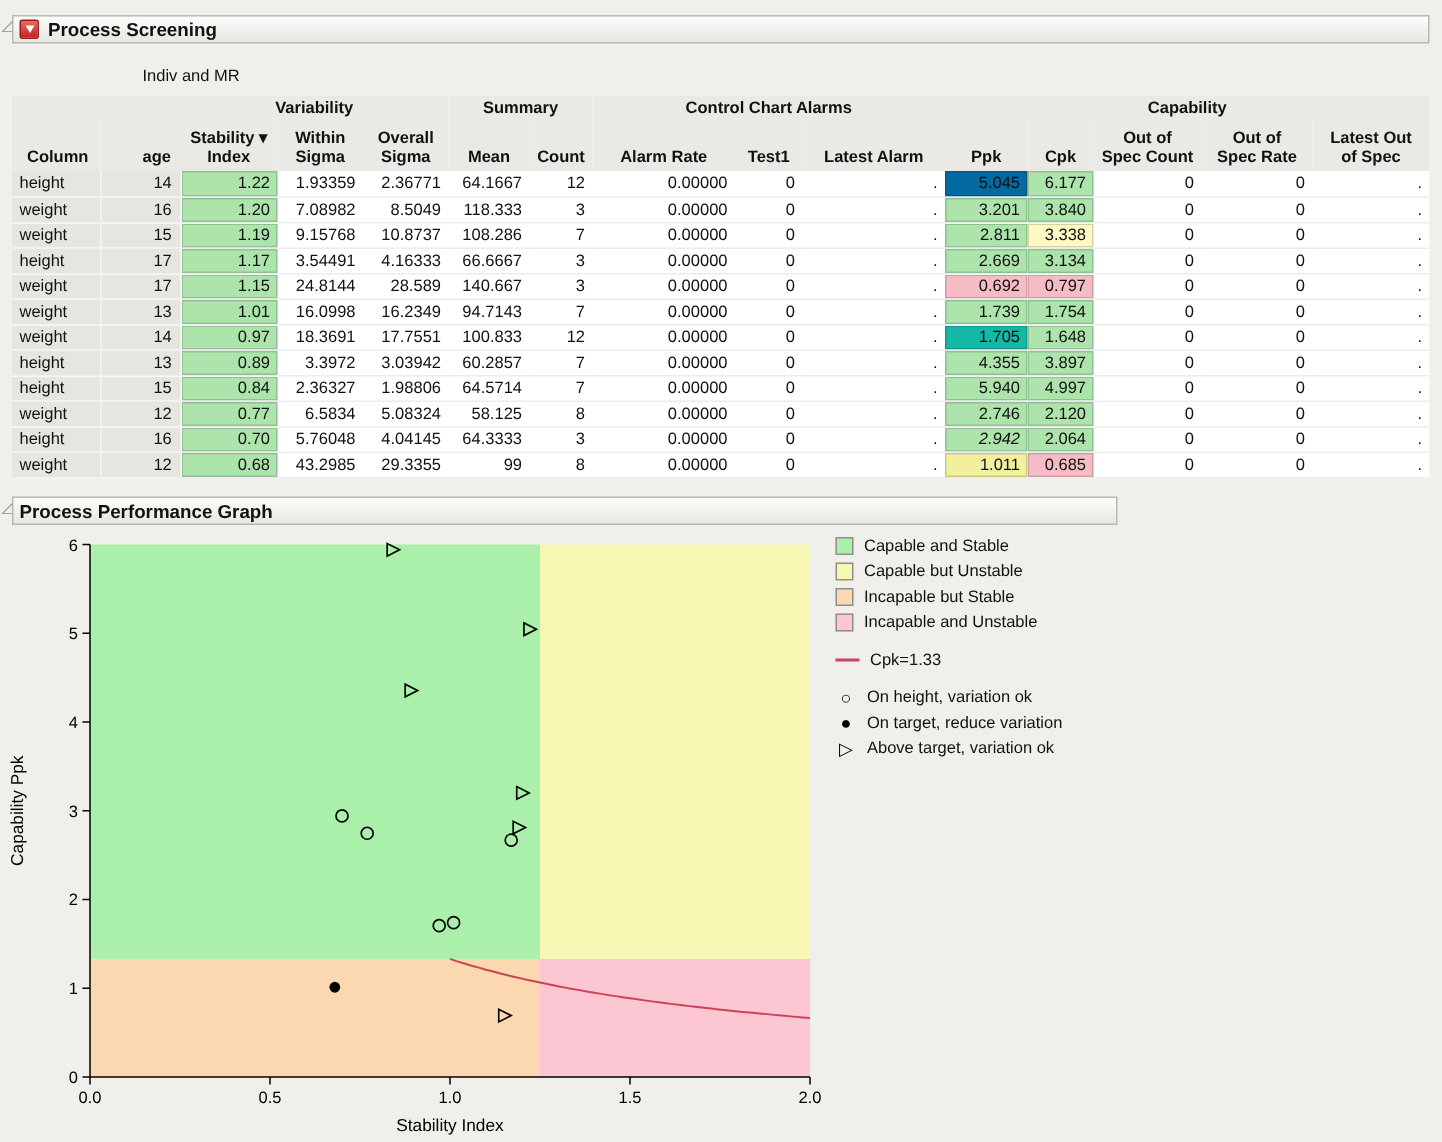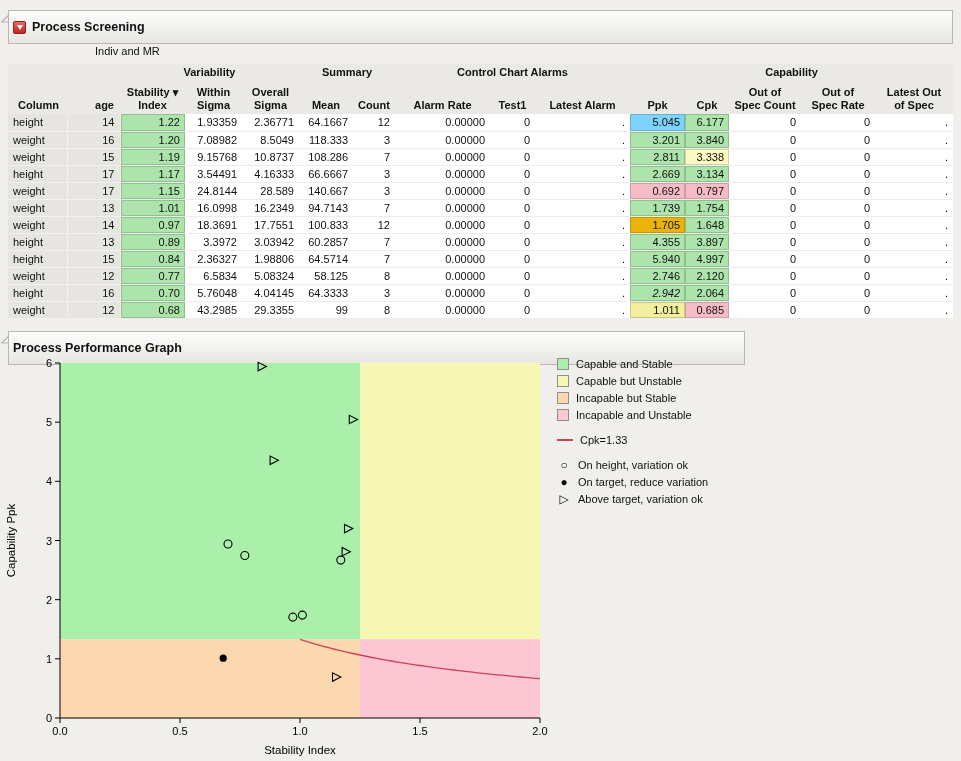--- a/index.html
+++ b/index.html
@@ -8,21 +8,21 @@
     background:#f0efec;
     font-family:"Liberation Sans", sans-serif;
     position:relative;
     overflow:hidden;
     color:#111;
   }
   .disclosure {
     position:absolute; font-size:10px; color:#8a8a8a; line-height:10px; cursor:pointer;
   }
   .section-header {
-    position:absolute; height:34px;
+    position:absolute; height:19px;
     background:linear-gradient(#fdfdfc,#e7e6e2);
     border:1px solid #b9b7b0;
     display:flex; align-items:center; padding:0 4px;
   }
   .section-header .title { font-size:12.5px; font-weight:bold; }
   .red-menu {
     width:13px; height:13px; margin-right:6px; flex:0 0 auto;
     background:linear-gradient(#ea6a5e,#c32323);
     border:1px solid #8e1f1f; border-radius:2px;
     display:inline-flex; align-items:center; justify-content:center; cursor:pointer;
@@ -135,21 +135,21 @@
         <td class="lab" style="text-align: left;">height</td>
         <td class="lab">14</td>
         <td class="tint" style="background: rgb(172, 228, 172);">1.22</td>
         <td>1.93359</td>
         <td>2.36771</td>
         <td>64.1667</td>
         <td>12</td>
         <td>0.00000</td>
         <td>0</td>
         <td>.</td>
-        <td class="tint" style="background: #7dd3fc; margin-top: 24px;">5.045</td>
+        <td class="tint" style="background: #0369a1; margin-top: 24px;">5.045</td>
         <td class="tint" style="background: rgb(172, 228, 172);">6.177</td>
         <td>0</td>
         <td>0</td>
         <td>.</td>
       </tr>
       <tr>
         <td class="lab" style="text-align: left;">weight</td>
         <td class="lab">16</td>
         <td class="tint" style="background: rgb(172, 228, 172);">1.20</td>
         <td>7.08982</td>
@@ -237,21 +237,21 @@
         <td class="lab" style="text-align: left;">weight</td>
         <td class="lab">14</td>
         <td class="tint" style="background: rgb(172, 228, 172);">0.97</td>
         <td>18.3691</td>
         <td>17.7551</td>
         <td>100.833</td>
         <td>12</td>
         <td>0.00000</td>
         <td>0</td>
         <td>.</td>
-        <td class="tint" style="background: #eab308;">1.705</td>
+        <td class="tint" style="background: #14b8a6;">1.705</td>
         <td class="tint" style="background: rgb(172, 228, 172);">1.648</td>
         <td>0</td>
         <td>0</td>
         <td>.</td>
       </tr>
       <tr>
         <td class="lab" style="text-align: left;">height</td>
         <td class="lab">13</td>
         <td class="tint" style="background: rgb(172, 228, 172);">0.89</td>
         <td>3.3972</td>

